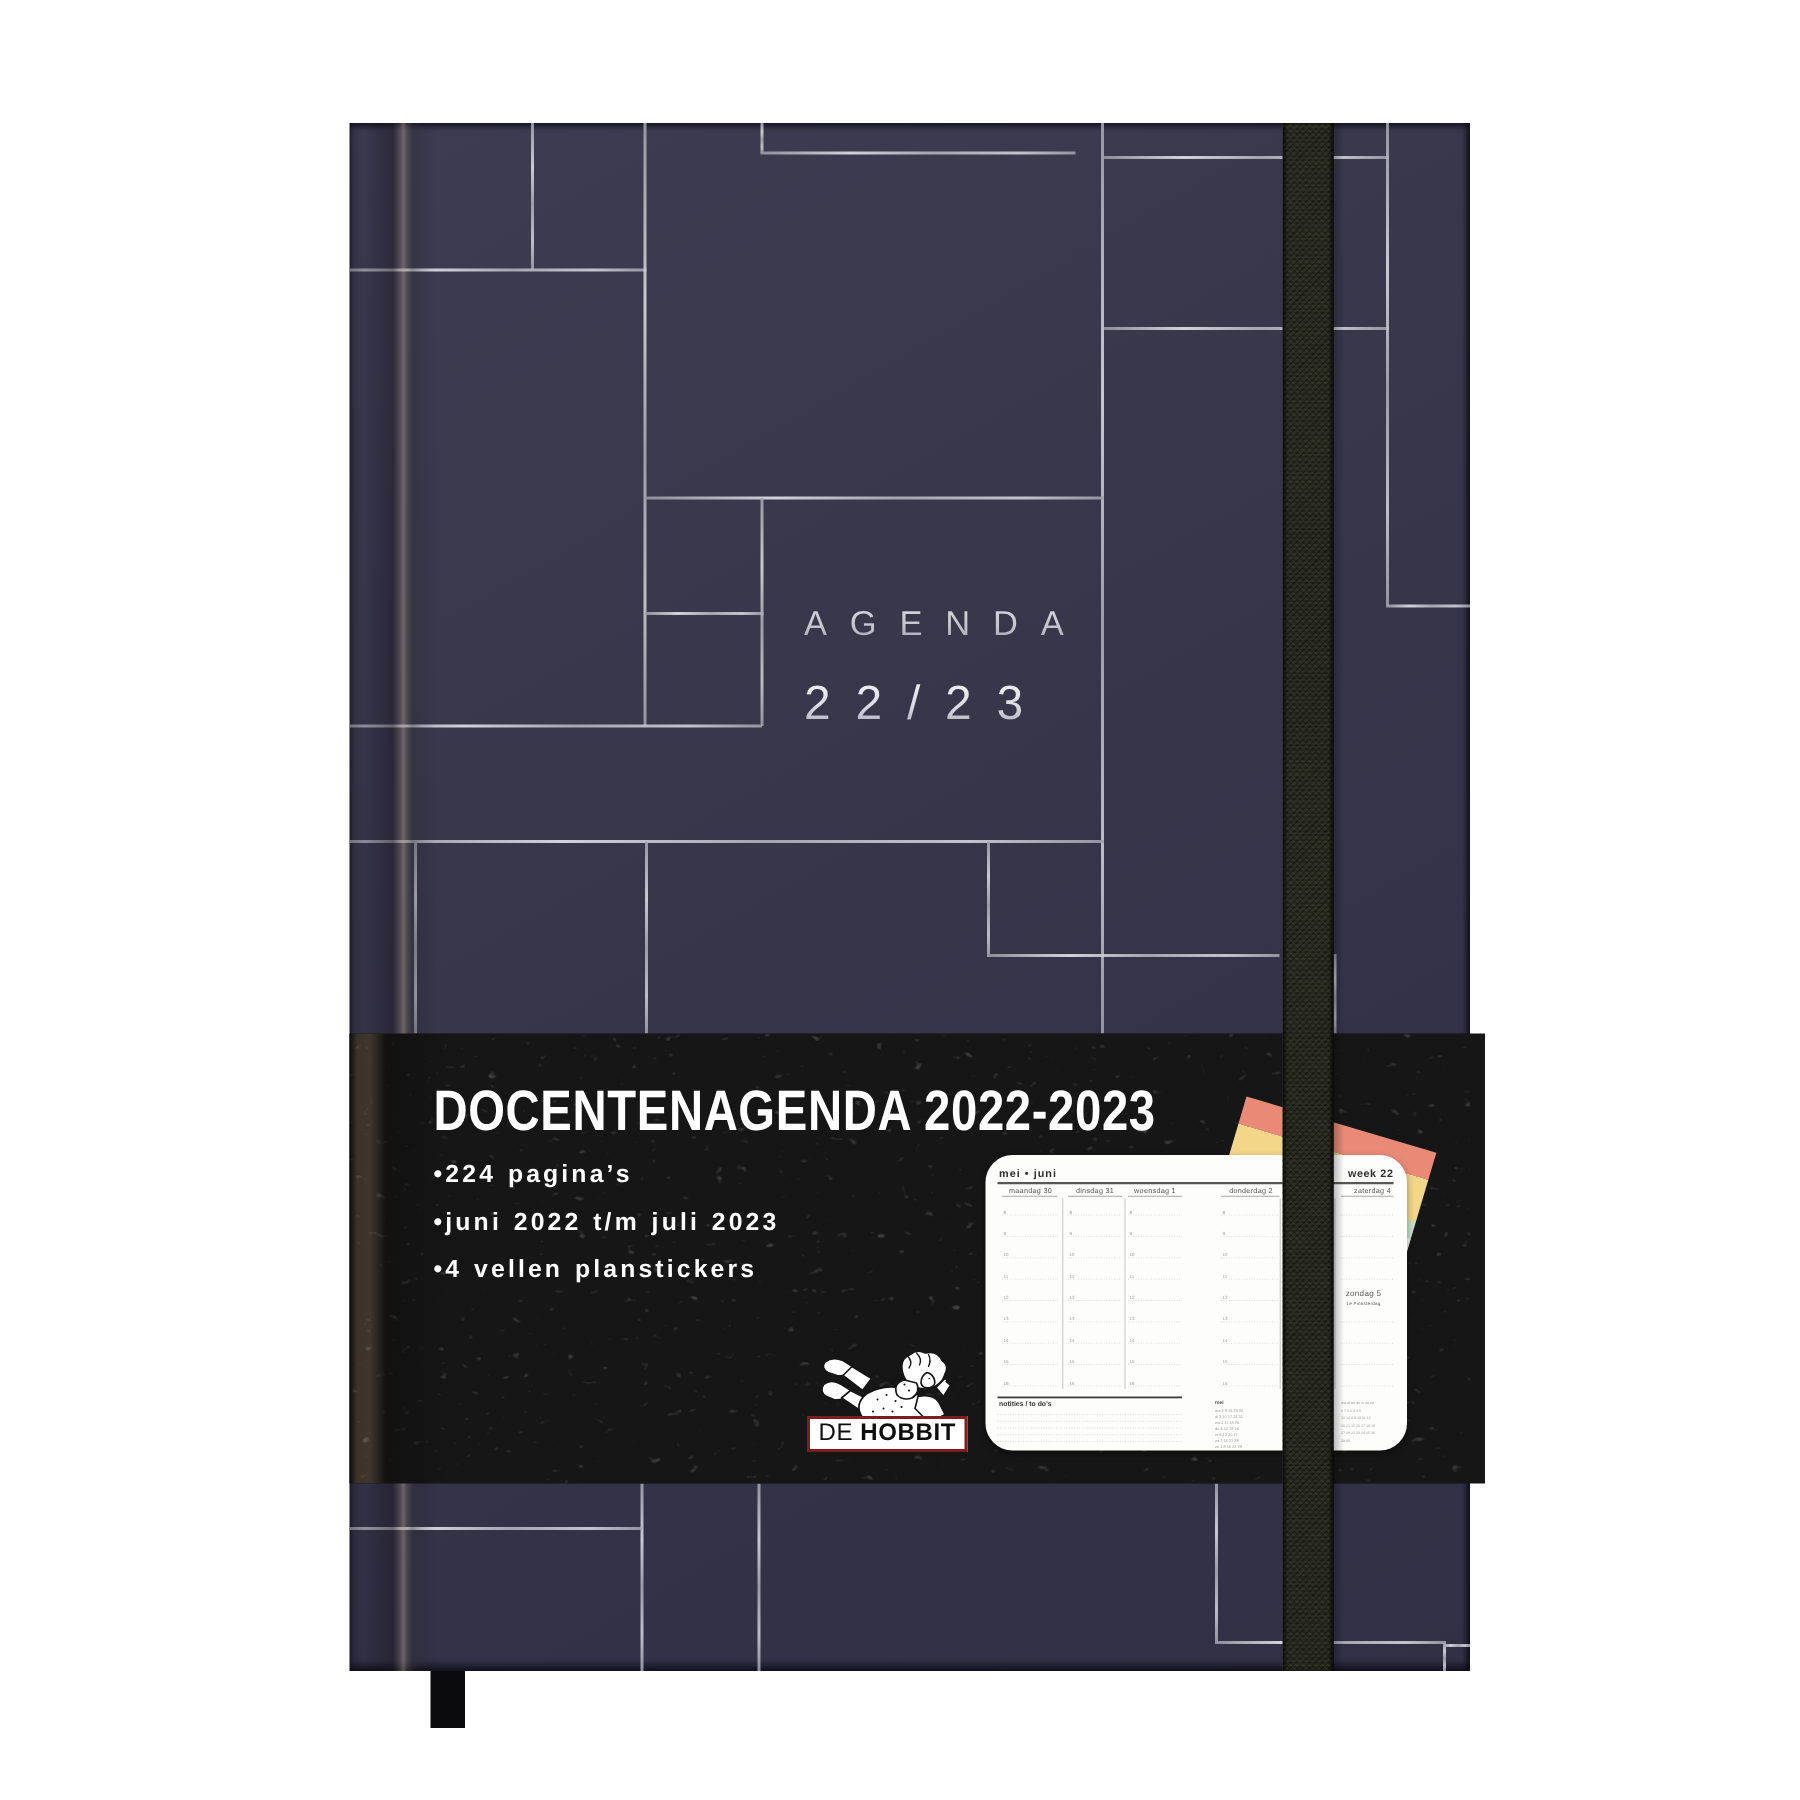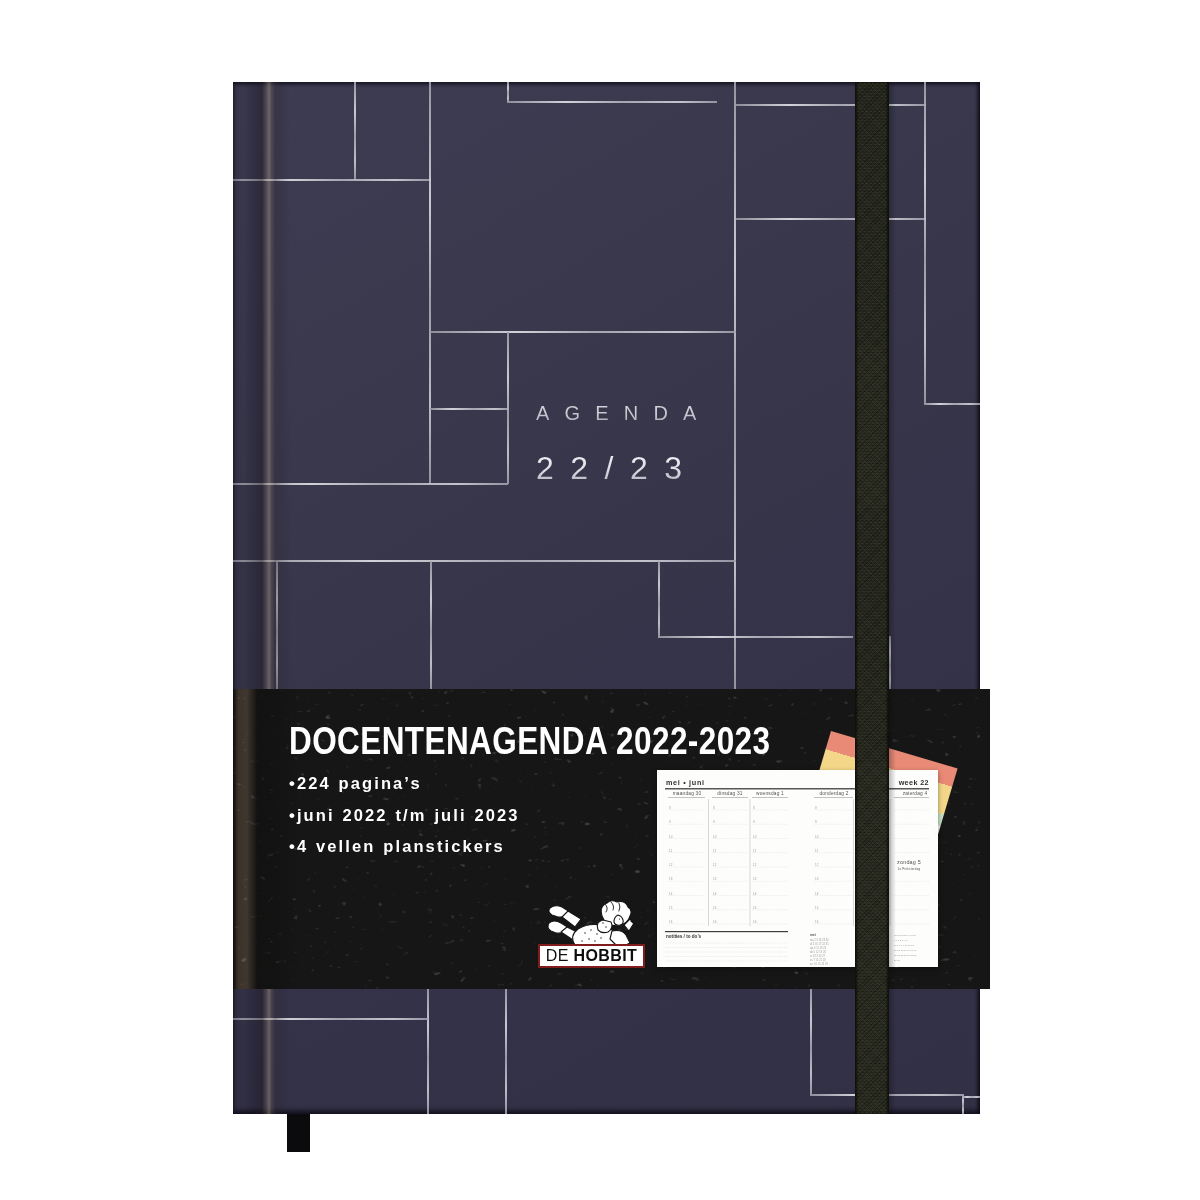--- a/index.html
+++ b/index.html
@@ -65,21 +65,21 @@
   <div class="glh" style="left:0;top:936px;width:195px;height:2px;"></div>
 
   <div class="gl" style="left:577px;top:907px;width:2px;height:106px;"></div>
 
   <div class="glh" style="left:577px;top:1012px;width:154px;height:2px;"></div>
 
   <div class="gl" style="left:729px;top:1013px;width:2px;height:19px;"></div>
 
   <div class="glh" style="left:729px;top:1014px;width:18px;height:2px;"></div>
 
-  <div class="abs" style="left:303px;top:320px;font-size:20px;letter-spacing:15.2px;white-space:nowrap;
+  <div class="abs" style="left:303px;top:320px;font-size:23px;letter-spacing:15.2px;white-space:nowrap;
        background:linear-gradient(180deg,#d9d9e0 0%,#c3c3cc 60%,#9fa0ad 100%);-webkit-background-clip:text;
        background-clip:text;color:transparent;">AGENDA</div>
 
   <div class="abs" style="left:303px;top:368px;font-size:32px;letter-spacing:16.5px;white-space:nowrap;
        background:linear-gradient(180deg,#f4f4f8 0%,#dcdce4 55%,#a4a4b2 100%);-webkit-background-clip:text;
        background-clip:text;color:transparent;">22/23</div>
 </div>
 
 <div class="abs" id="band" style="left:233px;top:689px;width:757px;height:300px;background:#161616;overflow:hidden;">
 
@@ -137,21 +137,21 @@
   </svg>
 
   <div class="abs" style="left:305px;top:255px;width:103px;height:20px;background:#fff;border:2px solid #7f1d1d;
        color:#0e0e0e;font-size:16px;text-align:center;line-height:20px;letter-spacing:0.4px;white-space:nowrap;">DE&nbsp;<b>HOBBIT</b></div>
 </div>
 
 <div class="abs" id="card" style="left:831px;top:731px;width:132px;height:180px;transform:rotate(16.5deg);transform-origin:0 0;
      background:linear-gradient(180deg,#e98a77 0,#e98a77 19px,#f3d687 19px,#f3d687 48px,#c6e0c4 48px,#c6e0c4 60px,#f6f4ee 60px);"></div>
 
 <div class="abs" id="sheet" style="left:657px;top:770px;width:281px;height:197px;background:#fdfdfb;
-     box-shadow:0 2px 5px rgba(0,0,0,.4);">
+     box-shadow:0 2px 5px rgba(0,0,0,.4);border-radius:18px;">
   <svg width="281" height="197" viewBox="0 0 281 197" style="position:absolute;left:0;top:0;">
 
     <text x="9" y="14.5" font-family="Liberation Sans" font-size="7.2" font-weight="bold" letter-spacing="0.7" fill="#2e2e2e">mei • juni</text>
 
     <text x="272" y="14.5" text-anchor="end" font-family="Liberation Sans" font-size="7.2" font-weight="bold" letter-spacing="0.4" fill="#2e2e2e">week 22</text>
 
     <rect x="8" y="18" width="264" height="1.5" fill="#575757"></rect>
 
     <g font-family="Liberation Sans" font-size="4.8" fill="#555555" text-anchor="middle" letter-spacing="0.2">
       <text x="30" y="25">maandag 30</text>

